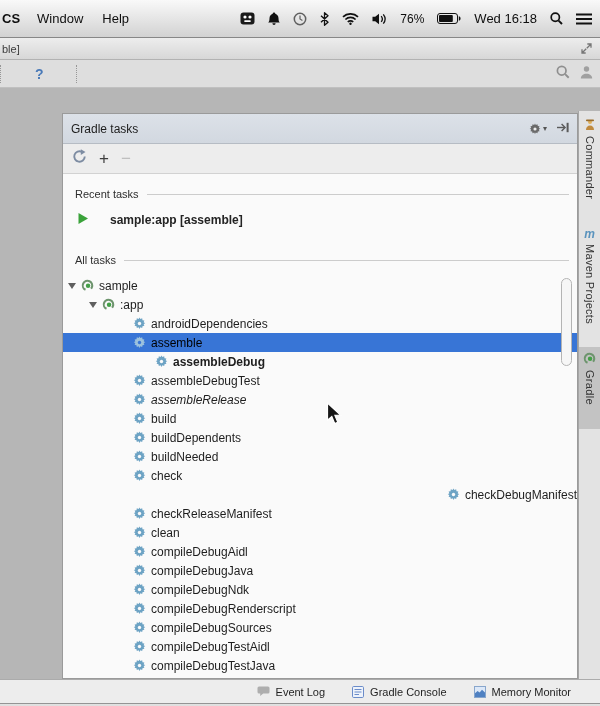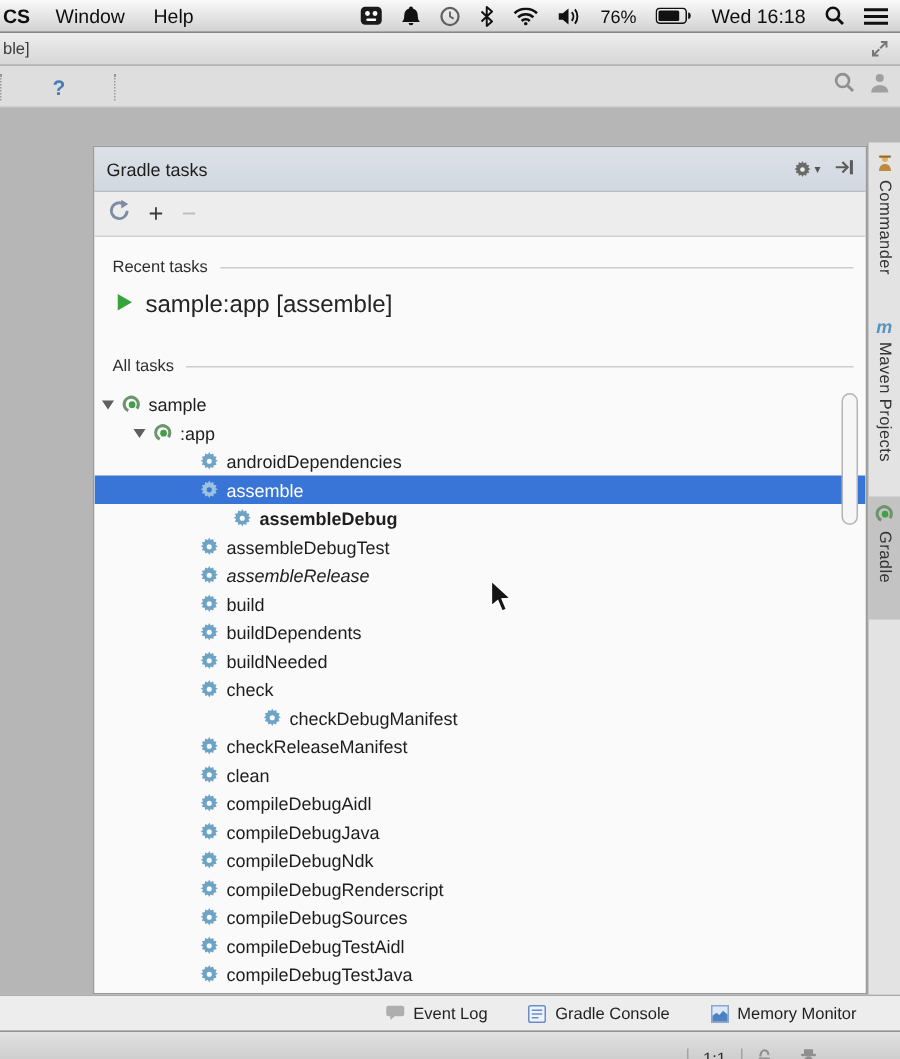--- a/index.html
+++ b/index.html
@@ -1,20 +1,20 @@
 <!DOCTYPE html>
 <html><head>
 <meta charset="utf-8">
 <style>
   * { margin:0; padding:0; box-sizing:border-box; }
   body { font-family:"Liberation Sans", sans-serif; }
   .screen { position:relative; width:600px; height:706px; background:#b6b6b6; overflow:hidden; }
 
   
-  .menubar { height:22px; background:linear-gradient(#f9f9f9,#d2d2d2); border-bottom:1px solid #878787;
+  .menubar { height:38px; background:linear-gradient(#f9f9f9,#d2d2d2); border-bottom:1px solid #878787;
              display:flex; align-items:center; font-size:13px; color:#0e0e0e; padding:0 8px 0 2px; }
   .menubar .mi { margin-right:19px; }
   .menubar .app { font-weight:700; margin-right:17px; }
   .mb-right { margin-left:auto; display:flex; align-items:center; gap:13px; }
   .mb-right svg { display:block; }
   .mb-txt { font-size:12px; }
   .mb-clock { font-size:13px; }
 
   
   .titlebar { height:22px; background:linear-gradient(#ededed,#d7d7d7); border-bottom:1px solid #b2b2b2;
@@ -42,25 +42,25 @@
                    display:flex; align-items:center; gap:12px; padding:0 9px; }
   .pt-plus { font-size:17px; color:#3d3d3d; line-height:1; }
   .pt-minus { font-size:17px; color:#bdbdbd; line-height:1; }
   .panel-content { position:relative; flex:1; overflow:hidden; background:#fafafa; }
 
   .section-head { display:flex; align-items:center; gap:8px; margin:14px 8px 0 12px; }
   .section-head.second { margin-top:25px; }
   .section-label { font-size:11px; color:#2e2e2e; white-space:nowrap; }
   .rule { flex:1; height:1px; background:#cccccc; }
 
-  .run-row { display:flex; align-items:center; gap:8px; margin:11px 0 0 14px; font-size:16px; color:#242424; height:18px; }
+  .run-row { display:flex; align-items:center; gap:21px; margin:11px 0 0 14px; font-size:12px; color:#242424; height:18px;font-weight:bold; }
 
   .tree { margin-top:10px; height:410px; overflow:hidden; }
   .tree-row { height:19px; display:flex; align-items:center; font-size:12px; color:#1e1e1e; white-space:nowrap; }
-  .tree-row.selected { background:#3875d6; color:#ffffff; }
+  .tree-row.selected { background:#3875d6; color:#000000; }
   .tree-row .tri { width:0; height:0; border-left:4.5px solid transparent; border-right:4.5px solid transparent;
                    border-top:6px solid #5f5f5f; margin-right:5px; flex:none; }
   .tree-row svg { margin-right:5px; flex:none; }
   .scroll-thumb { position:absolute; right:5px; top:104px; width:11px; height:88px; border-radius:6px;
                   background:#f6f6f6; border:1px solid #b4b4b4; z-index:6; }
 
   
   .tabstrip { position:absolute; right:0; top:23px; width:22px; height:568px;
               background:#e3e3e3; border-left:1px solid #a6a6a6; }
   .side-tab { position:absolute; left:0; width:21px; display:flex; flex-direction:column; align-items:center;
@@ -298,21 +298,21 @@
               </svg>
               <span>buildNeeded</span>
             </div>
             <div class="tree-row" style="padding-left: 70px;">
               <svg width="13" height="13" viewBox="0 0 16 16">
                 <path fill="#6da3c4" d="M8 .5l1.1 2 2.2-.9.4 2.3 2.3.4-.9 2.2 2 1.1-2 1.1.9 2.2-2.3.4-.4 2.3-2.2-.9-1.1 2-1.1-2-2.2.9-.4-2.3-2.3-.4.9-2.2-2-1.1 2-1.1-.9-2.2 2.3-.4.4-2.3 2.2.9z"></path>
                 <circle cx="8" cy="8" r="2.1" fill="#fafafa"></circle>
               </svg>
               <span>check</span>
             </div>
-            <div class="tree-row" style="padding-left: 112px;">
+            <div class="tree-row" style="padding-left: 66px; justify-content: flex-end;">
               <svg width="13" height="13" viewBox="0 0 16 16">
                 <path fill="#6da3c4" d="M8 .5l1.1 2 2.2-.9.4 2.3 2.3.4-.9 2.2 2 1.1-2 1.1.9 2.2-2.3.4-.4 2.3-2.2-.9-1.1 2-1.1-2-2.2.9-.4-2.3-2.3-.4.9-2.2-2-1.1 2-1.1-.9-2.2 2.3-.4.4-2.3 2.2.9z"></path>
                 <circle cx="8" cy="8" r="2.1" fill="#fafafa"></circle>
               </svg>
               <span>checkDebugManifest</span>
             </div>
             <div class="tree-row" style="padding-left: 70px;">
               <svg width="13" height="13" viewBox="0 0 16 16">
                 <path fill="#6da3c4" d="M8 .5l1.1 2 2.2-.9.4 2.3 2.3.4-.9 2.2 2 1.1-2 1.1.9 2.2-2.3.4-.4 2.3-2.2-.9-1.1 2-1.1-2-2.2.9-.4-2.3-2.3-.4.9-2.2-2-1.1 2-1.1-.9-2.2 2.3-.4.4-2.3 2.2.9z"></path>
                 <circle cx="8" cy="8" r="2.1" fill="#fafafa"></circle>

